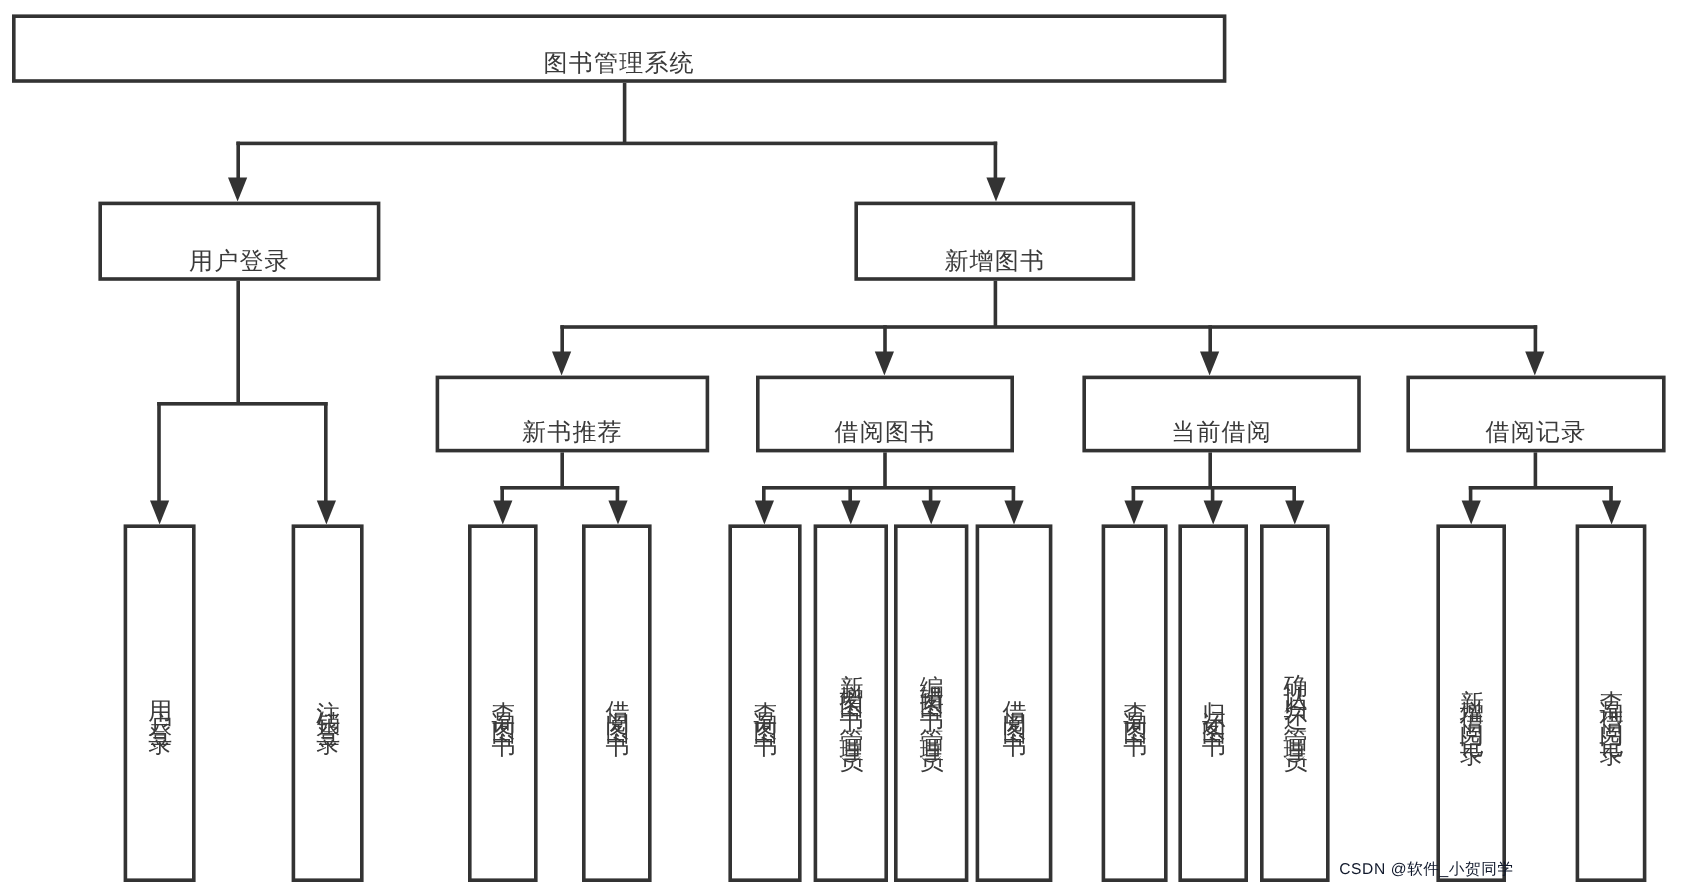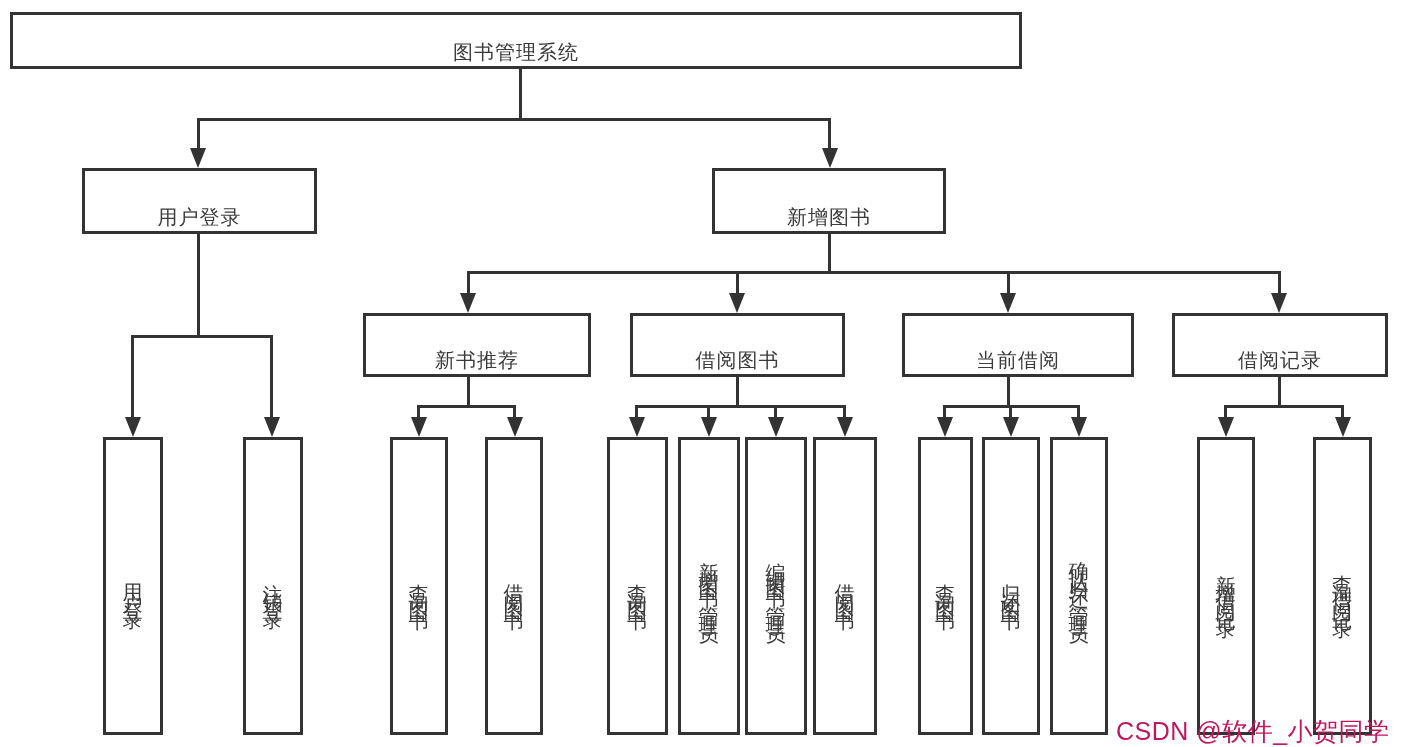--- a/index.html
+++ b/index.html
@@ -52,22 +52,22 @@
     font-size: 20px;
     letter-spacing: 9px;
     line-height: 1;
     color: #3a3a3a;
     white-space: nowrap;
   }
   .watermark {
     position: absolute;
     left: 1116px;
     top: 715px;
-    font-size: 25px;
-    color: #be185d;
+    font-size: 13px;
+    color: #0f172a;
     letter-spacing: 0.5px;
     z-index: 5;
     white-space: nowrap;
   }
 </style>
 </head>
 <body>
 
 <div class="stage">
 

